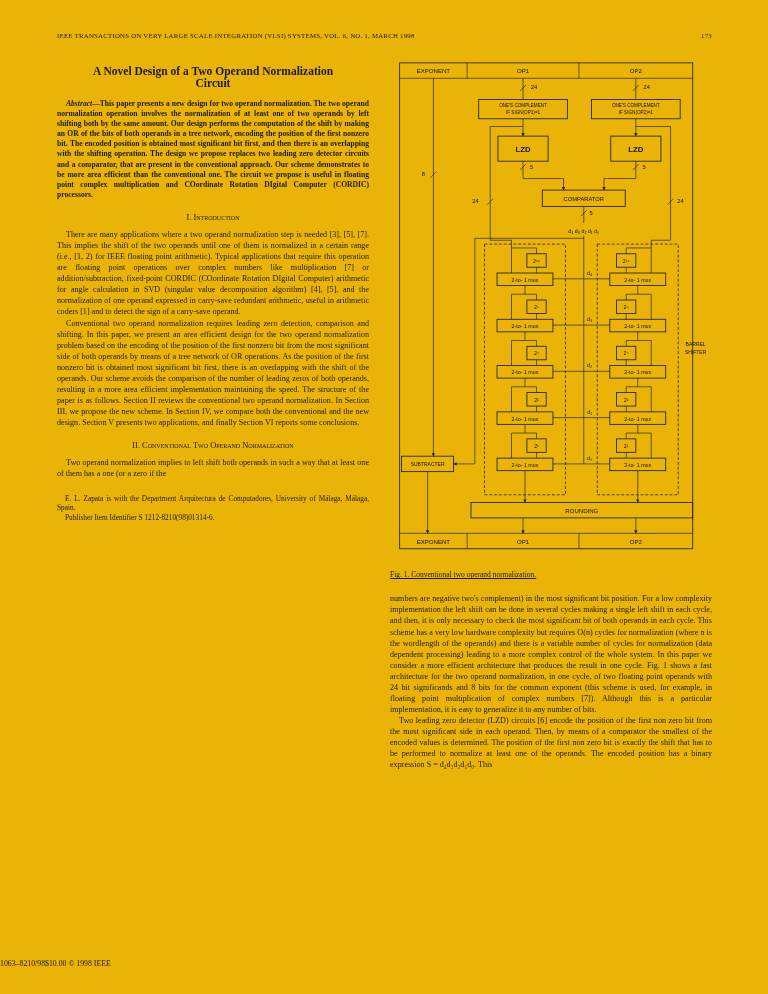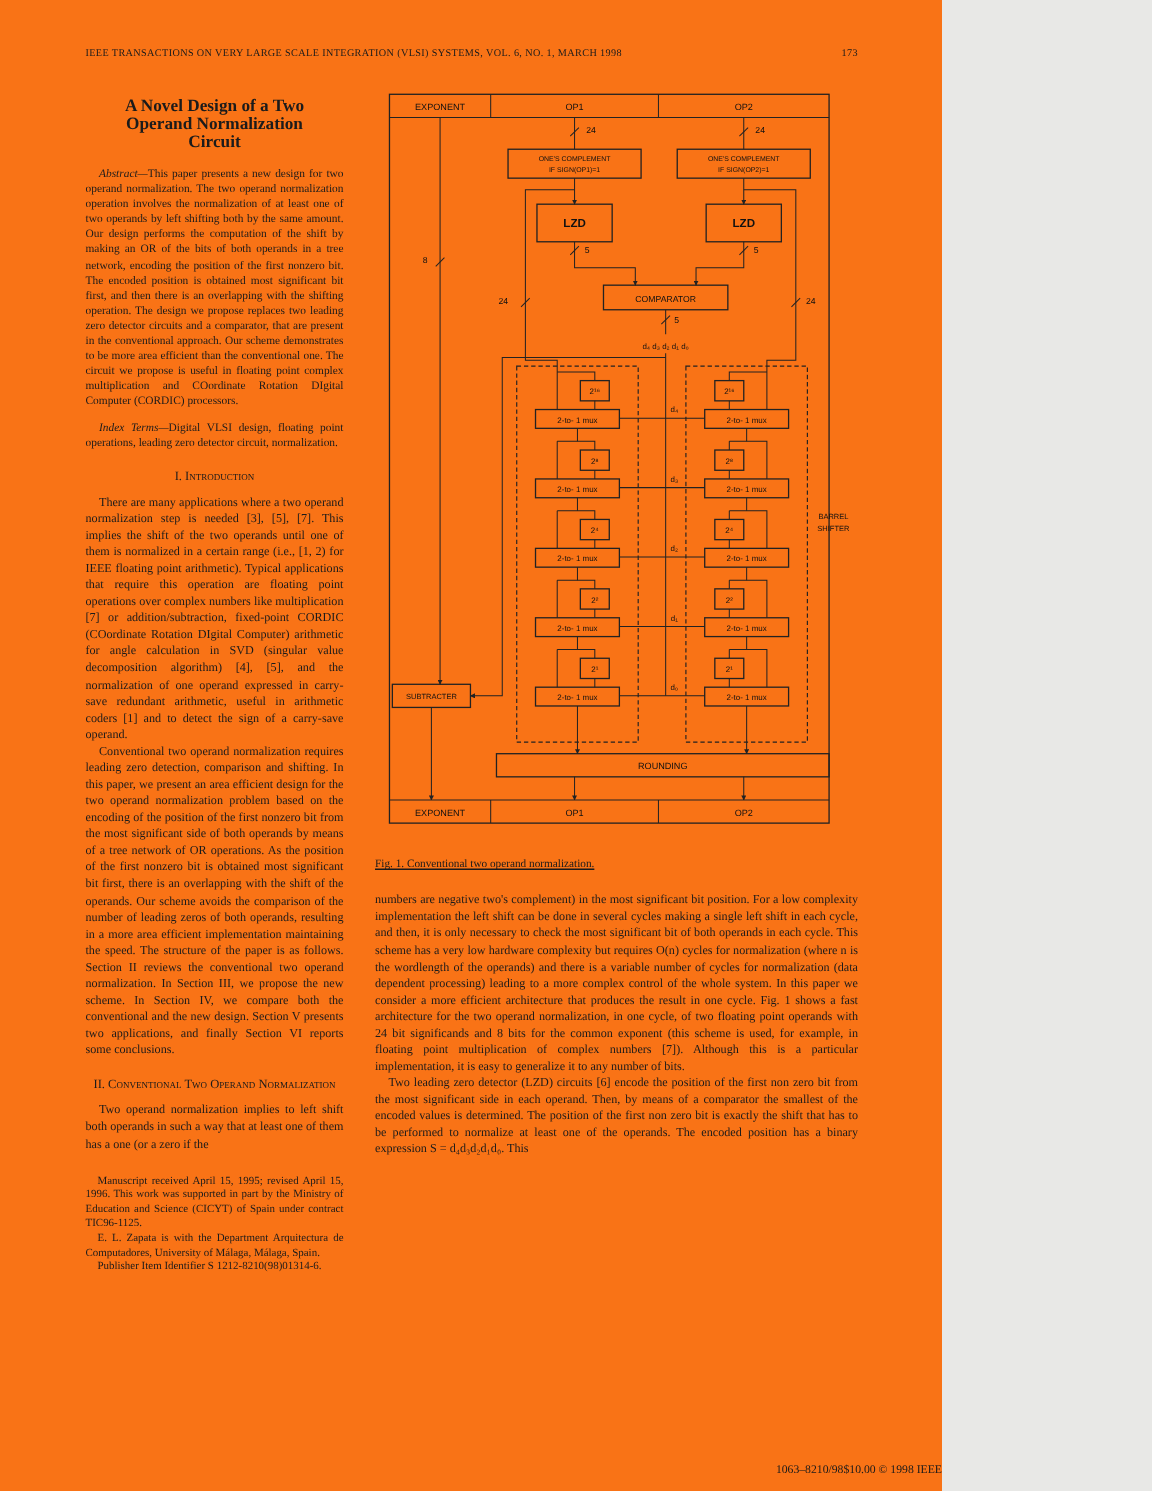--- a/index.html
+++ b/index.html
@@ -1,36 +1,36 @@
 <!DOCTYPE html>
 <html><head>
 <meta charset="utf-8">
 <style>
   html,body{margin:0;padding:0;background:#e8e8e6;}
   .page{
-    width:628px;height:994px;background:#f97316;position:relative;
+    width:768px;height:994px;background:#eab308;position:relative;
     box-sizing:border-box;padding:32px 56px 0 57px;
     font-family:"Liberation Serif","DejaVu Serif",serif;color:#1b1b1b;
   }
   .page-header{display:flex;justify-content:space-between;font-size:6.8px;letter-spacing:.25px;margin-bottom:20px;}
   .columns{display:flex;gap:21px;}
   .col-left{width:313px;}
   .col-right{width:322px;}
   h1.title{font-size:11.5px;font-weight:bold;text-align:center;margin:6px 18px 10px;}
   .authors{text-align:center;font-size:9px;line-height:1.5;margin-bottom:20px;}
-  p.abstract,p.index-terms{font-size:7.6px;font-weight:normal;text-align:justify;line-height:1.33;margin:0 0 7px;text-indent:9px;}
+  p.abstract,p.index-terms{font-size:7.6px;font-weight:bold;text-align:justify;line-height:1.33;margin:0 0 7px;text-indent:9px;}
   .lead{font-style:italic;}
   h2.section{font-size:8.4px;font-weight:normal;font-variant:small-caps;text-align:center;margin:13px 0 7px;font-family:Liberation Serif, serif;}
   p.body{font-size:8.1px;line-height:1.37;text-align:justify;margin:0;}
   p.indent{text-indent:9px;}
   .footnotes{margin-top:14px;font-size:7.3px;line-height:1.32;}
   .footnotes p{margin:0;text-indent:8px;text-align:justify;}
   figure{margin:0;text-decoration:underline;}
   figcaption{font-size:7.5px;margin:6px 0 14px;}
-  .page-footer{position:absolute;bottom:10px;left:0;right:0;text-align:right;font-size:7.8px;}
+  .page-footer{position:absolute;bottom:26px;left:0;right:0;text-align:left;font-size:7.8px;}
   
   svg text{fill:#111;font-family:"Liberation Sans","DejaVu Sans",sans-serif;}
   .bx{fill:none;stroke:#222;stroke-width:0.9;}
   .dash{fill:none;stroke:#222;stroke-width:0.8;stroke-dasharray:3 2;}
   .wire{fill:none;stroke:#222;stroke-width:0.7;}
   .t48{font-size:4.8px;text-anchor:middle;}
   .t52{font-size:5.2px;text-anchor:middle;}
   .t55{font-size:5.5px;text-anchor:middle;}
   .t6{font-size:6px;}
   .t63{font-size:6.3px;text-anchor:middle;}
@@ -46,31 +46,29 @@
     <span>173</span>
   </div>
 
   <div class="columns">
 
     <div class="col-left">
       <h1 class="title">A Novel Design of a Two Operand Normalization Circuit</h1>
 
       <p class="abstract"><span class="lead">Abstract—</span><span>This paper presents a new design for two operand normalization. The two operand normalization operation involves the normalization of at least one of two operands by left shifting both by the same amount. Our design performs the computation of the shift by making an OR of the bits of both operands in a tree network, encoding the position of the first nonzero bit. The encoded position is obtained most significant bit first, and then there is an overlapping with the shifting operation. The design we propose replaces two leading zero detector circuits and a comparator, that are present in the conventional approach. Our scheme demonstrates to be more area efficient than the conventional one. The circuit we propose is useful in floating point complex multiplication and COordinate Rotation DIgital Computer (CORDIC) processors.</span></p>
 
-      <p class="index-terms"><span class="lead">Index Terms—</span><span>Digital VLSI design, floating point operations, leading zero detector circuit, normalization.</span></p>
 
       <h2 class="section">I. Introduction</h2>
       <p class="body indent">There are many applications where a two operand normalization step is needed [3], [5], [7]. This implies the shift of the two operands until one of them is normalized in a certain range (i.e., [1, 2) for IEEE floating point arithmetic). Typical applications that require this operation are floating point operations over complex numbers like multiplication [7] or addition/subtraction, fixed-point CORDIC (COordinate Rotation DIgital Computer) arithmetic for angle calculation in SVD (singular value decomposition algorithm) [4], [5], and the normalization of one operand expressed in carry-save redundant arithmetic, useful in arithmetic coders [1] and to detect the sign of a carry-save operand.</p>
       <p class="body indent">Conventional two operand normalization requires leading zero detection, comparison and shifting. In this paper, we present an area efficient design for the two operand normalization problem based on the encoding of the position of the first nonzero bit from the most significant side of both operands by means of a tree network of OR operations. As the position of the first nonzero bit is obtained most significant bit first, there is an overlapping with the shift of the operands. Our scheme avoids the comparison of the number of leading zeros of both operands, resulting in a more area efficient implementation maintaining the speed. The structure of the paper is as follows. Section II reviews the conventional two operand normalization. In Section III, we propose the new scheme. In Section IV, we compare both the conventional and the new design. Section V presents two applications, and finally Section VI reports some conclusions.</p>
 
       <h2 class="section">II. Conventional Two Operand Normalization</h2>
       <p class="body indent">Two operand normalization implies to left shift both operands in such a way that at least one of them has a one (or a zero if the</p>
 
       <div class="footnotes">
-        <p>Manuscript received April 15, 1995; revised April 15, 1996. This work was supported in part by the Ministry of Education and Science (CICYT) of Spain under contract TIC96-1125.</p>
         <p>E. L. Zapata is with the Department Arquitectura de Computadores, University of Málaga, Málaga, Spain.</p>
         <p>Publisher Item Identifier S 1212-8210(98)01314-6.</p>
       </div>
     </div>
 
     <div class="col-right">
       <figure>
         <svg width="322" viewBox="0 0 334 520">
           <defs>
             <marker id="ah" viewBox="0 0 4 4" markerWidth="5" markerHeight="5" refX="3.6" refY="2" orient="auto">

